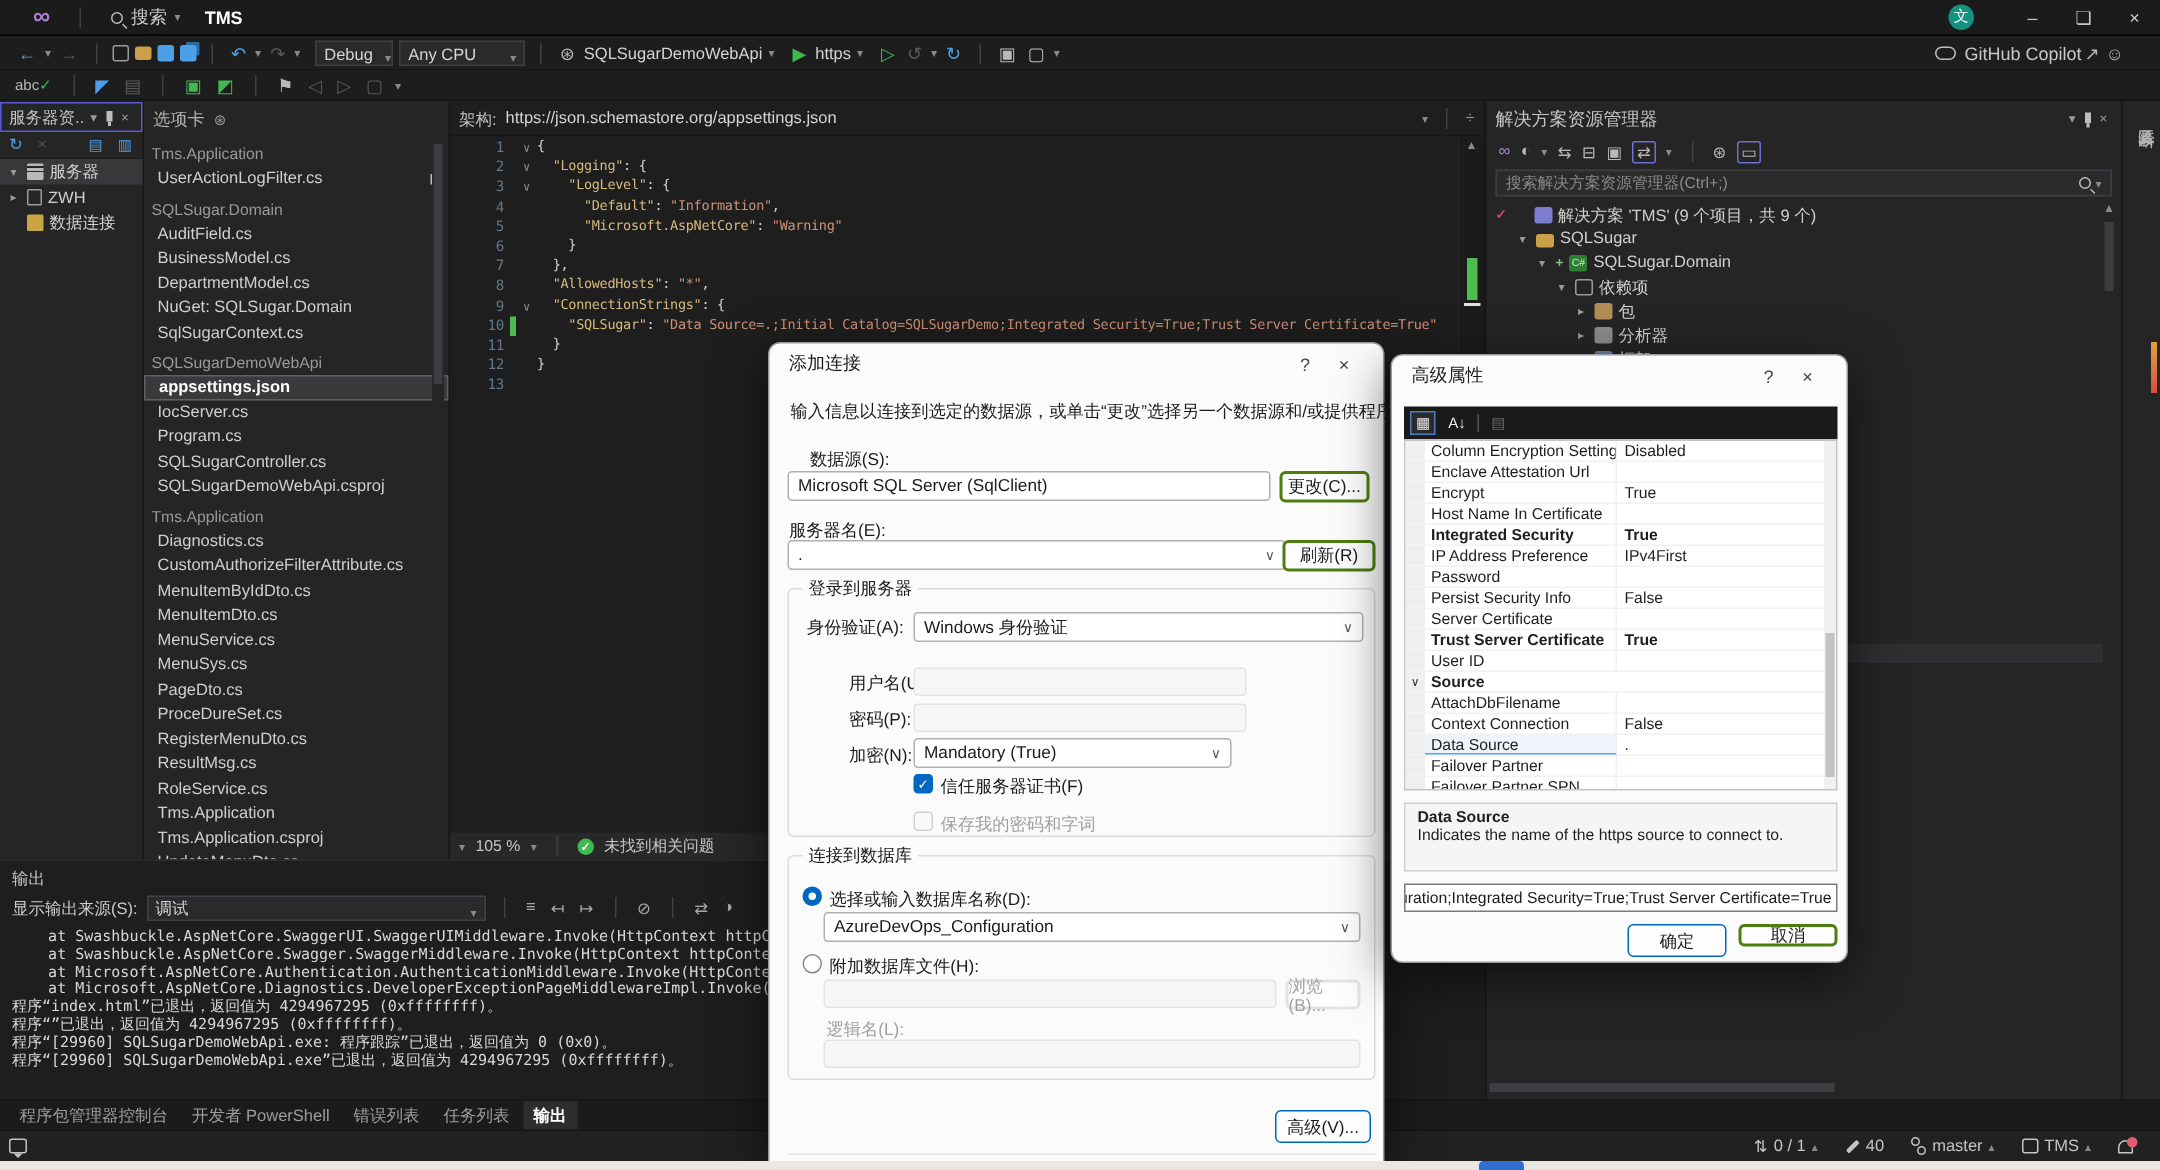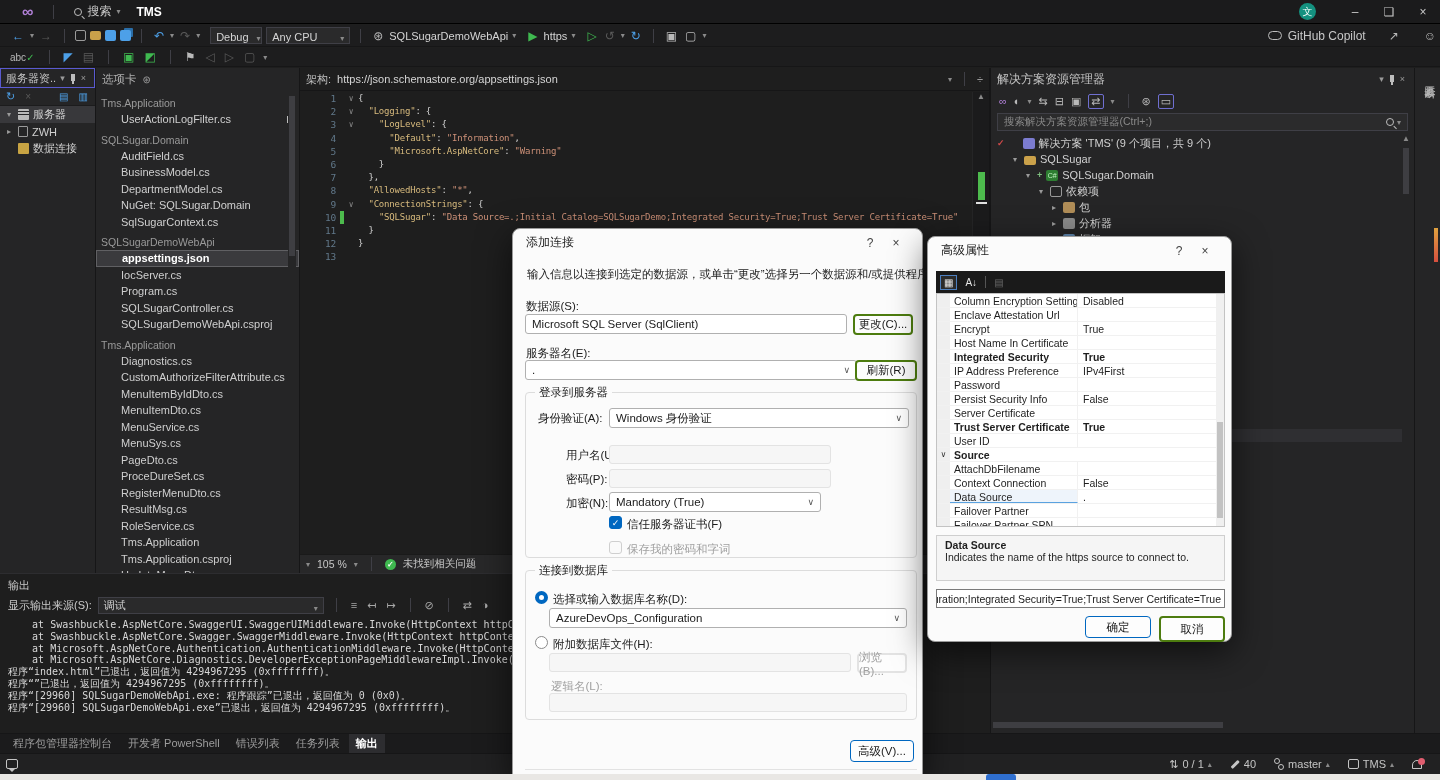--- a/index.html
+++ b/index.html
@@ -42,21 +42,21 @@
   .srv-row{height:17px;display:flex;align-items:center;gap:4px;font-size:11px;color:#d0d0d0;padding-left:4px;white-space:nowrap}
   .srv-row.sel{background:#38383b}
   .exp{width:10px;font-size:8px;color:#9a9a9a;text-align:center}
   .ico-server{width:11px;height:11px;background:linear-gradient(#b9b9b9 2px,#252526 2px,#252526 3px,#b9b9b9 3px,#b9b9b9 5px,#252526 5px,#252526 6px,#b9b9b9 6px);border-radius:1px}
   .ico-box{width:10px;height:11px;border:1px solid #9a9a9a;border-radius:1px}
   .ico-cube{width:11px;height:11px;background:#c8a443;border-radius:1px}
 
   
   #tabs-panel{left:96px;top:68px;width:204px;height:505px;overflow:hidden}
   .tp-header{height:17px;line-height:19px;color:#9a9a9a;font-size:10.5px;padding-left:5px;margin-top:3px;white-space:nowrap}
-  .tp-item{height:16.5px;line-height:16.5px;color:#cfcfcf;font-size:11px;padding-left:25px;white-space:nowrap;display:flex;align-items:center;justify-content:space-between;padding-right:8px}
+  .tp-item{height:16.5px;line-height:16.5px;color:#cfcfcf;font-size:11px;padding-left:9px;white-space:nowrap;display:flex;align-items:center;justify-content:space-between;padding-right:8px}
   .tp-item.sel{background:#3a3a3d;border:1px solid #606063;color:#fff;font-weight:bold}
   .pin-ico{width:4px;height:7px;background:#bdbdbd;position:relative;display:inline-block}
   .pin-ico::after{content:"";position:absolute;left:1px;top:7px;width:2px;height:3px;background:#bdbdbd}
   .vscroll{position:absolute;width:8px;background:#252526}
   .vthumb{position:absolute;left:1px;width:6px;background:#3e3e42}
 
   
   #editor-panel{left:300px;top:68px;width:690px;height:505px;background:#1e1e1e;border-right:1px solid #161617}
   #breadcrumb{height:23px;display:flex;align-items:center;background:#1e1e1e;border-bottom:1px solid #161617;padding:0 6px;font-size:11px;color:#c0c0c0;gap:6px}
   #ed-body{position:absolute;left:0;top:24px;width:672px;height:461px;overflow:hidden}
@@ -209,21 +209,21 @@
         <span class="caret">▾</span>
       </div>
     <span class="tbi green" style="margin-left:6px">▷</span>
     <span class="tbi dim">↺</span>
       <span class="caret">▾</span>
     <span class="tbi blue">↻</span>
     <span class="tb-sep"></span>
     <span class="tbi">▣</span>
     <span class="tbi">▢</span>
     <span class="caret">▾</span>
-    <div style="margin-left:auto;display:flex;align-items:center;gap:21px;padding-right:2px">
+    <div style="margin-left:auto;display:flex;align-items:center;gap:0;padding-right:22px">
       <div class="copilot">
         <span class="cop-ico"></span>
         <span>GitHub Copilot</span>
       </div>
       <span class="tbi">↗</span>
       <span class="tbi">☺</span>
     </div>
   </div>
 
   <div id="toolbar2" class="abs">
@@ -559,21 +559,21 @@
     <div style="position:absolute;left:986px;top:0;width:30px;height:6px;background:#2f6fd0;border-radius:3px 3px 0 0"></div>
   </div>
 
   <div class="dlg" id="dlg-add" style="left:512px;top:228px;width:411px;height:552px;border-radius:8px 8px 0 0">
     <div class="dlg-title">
       <span>添加连接</span>
       <span style="margin-left:auto" class="dlg-ctl">?</span>
       <span class="dlg-ctl">×</span>
     </div>
     <div class="lbl" style="left:14px;top:38px;width:384px">输入信息以连接到选定的数据源，或单击“更改”选择另一个数据源和/或提供程序。</div>
-    <div class="lbl" style="left:13px;top:70px">数据源(S):</div>
+    <div class="lbl" style="left:27px;top:70px">数据源(S):</div>
     <div class="w11-input" style="left:12px;top:85px;width:322px;height:20px">
         <span>Microsoft SQL Server (SqlClient)</span>
       </div>
     <div class="w11-btn" style="left:340px;top:85px;width:60px;height:21px">更改(C)...</div>
     <div class="lbl" style="left:13px;top:117px">服务器名(E):</div>
     <div class="w11-input w11-combo" style="left:12px;top:131px;width:332px;height:20px">
         <span>.</span>
         <span class="dim-caret">∨</span>
       </div>
     <div class="w11-btn" style="left:342px;top:131px;width:62px;height:21px">刷新(R)</div>
@@ -724,16 +724,16 @@
       </div>
     </div>
     <div id="pg-desc">
       <div style="font-weight:bold">Data Source</div>
       <div>Indicates the name of the https source to connect to.</div>
     </div>
     <div id="pg-conn">
       <span>nfiguration;Integrated Security=True;Trust Server Certificate=True</span>
     </div>
     <div class="w11-btn focus" style="left:157px;top:379px;width:66px;height:22px">确定</div>
-    <div class="w11-btn" style="left:231px;top:379px;width:66px;height:26px">取消</div>
+    <div class="w11-btn" style="left:231px;top:379px;width:66px;height:15px">取消</div>
   </div>
 
 </div>
 
 </body></html>

